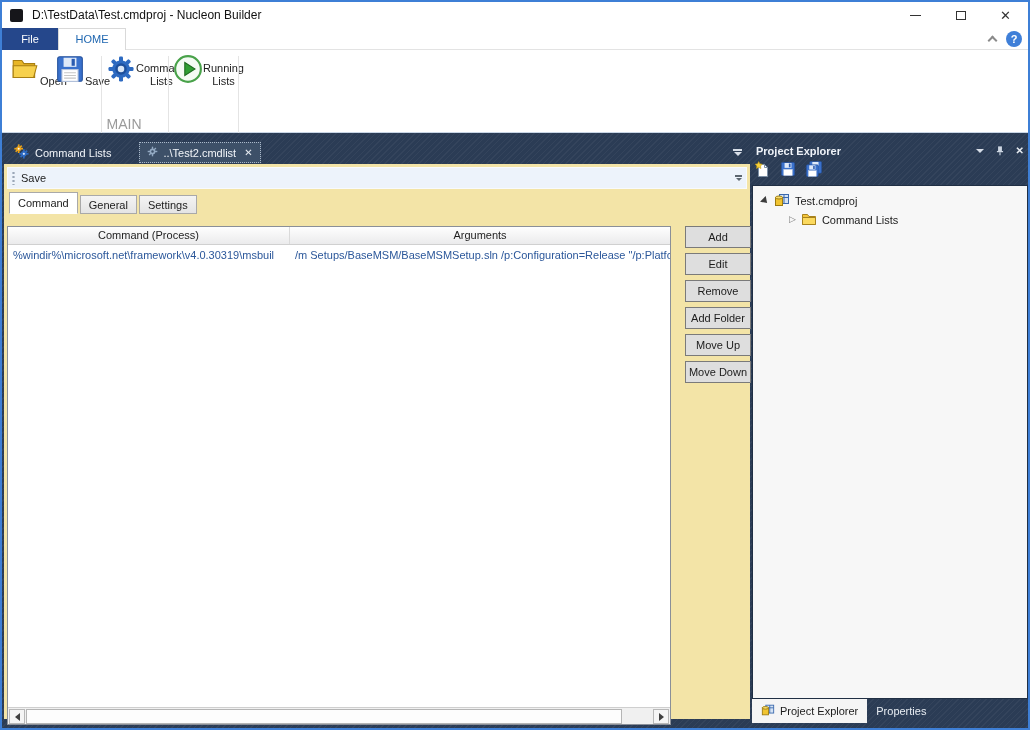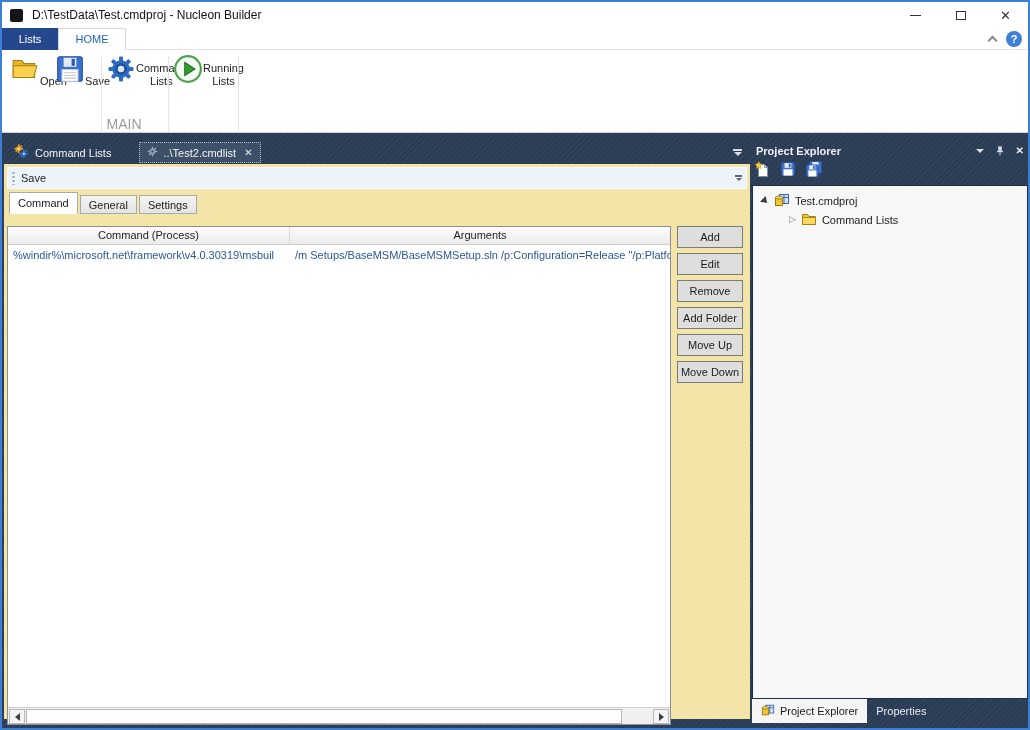--- a/index.html
+++ b/index.html
@@ -69,21 +69,21 @@
   .td1 { width:282px; }
   .td2 { flex:1; }
   
   .hscroll { position:absolute; left:0; right:0; bottom:0; height:17px; background:#f0f0f0; border-top:1px solid #cfcfcf; }
   .hs-btn { position:absolute; top:1px; width:16px; height:15px; background:#f5f5f5; border:1px solid #b8b8b8; display:flex; align-items:center; justify-content:center; }
   .hs-left { left:1px; } .hs-right { right:1px; }
   .arr-left { width:0; height:0; border-top:4px solid transparent; border-bottom:4px solid transparent; border-right:5px solid #404040; }
   .arr-right { width:0; height:0; border-top:4px solid transparent; border-bottom:4px solid transparent; border-left:5px solid #404040; }
   .hs-thumb { position:absolute; top:1px; left:18px; right:48px; height:15px; background:#fdfdfd; border:1px solid #b5b5b5; }
   
-  .btn-col { width:74px; padding-left:6px; }
+  .btn-col { width:74px; padding-left:14px; }
   .act-btn { width:66px; height:22px; margin-bottom:5px; background:#dedede; border:1px solid #7a7a7a; font-size:11px; color:#1c1c1c; text-align:center; line-height:20px; }
   
   .rp { position:absolute; left:750px; top:9px; width:276px; height:584px; display:flex; flex-direction:column; }
   .rp-header { height:17px; display:flex; align-items:center; color:#eef2f8; font-size:11px; font-weight:bold; padding:0 4px; }
   .rp-header .hicons { margin-left:auto; display:flex; align-items:center; gap:11px; }
   .rp-toolbar { height:26px; display:flex; align-items:center; gap:9px; padding:2px 2px 4px 2px; }
   .rp-content { flex:1; background:#f7f7f7; border:1px solid #202f44; padding-top:5px; }
   .tree-row { display:flex; align-items:center; height:19px; font-size:11px; color:#1b1b1b; gap:5px; }
   .exp-open { width:0; height:0; border-left:4px solid transparent; border-right:4px solid transparent; border-top:6px solid #3c3c3c; transform:rotate(-45deg); margin-left:8px; }
   .exp-closed { color:#7a7a7a; font-size:9px; margin-left:36px; line-height:1; }
@@ -110,21 +110,21 @@
       <div class="win-btn">
           <span class="glyph-max"></span>
         </div>
       <div class="win-btn">
           <span class="glyph-close">✕</span>
         </div>
     </div>
   </div>
 
   <div class="ribbon-tabs">
-    <div class="tab-file">Lists</div>
+    <div class="tab-file">File</div>
     <div class="tab-home">HOME</div>
     <div class="ribbon-right">
       <span class="collapse-chevron"></span>
       <span class="help-circle">?</span>
     </div>
   </div>
 
   <div class="ribbon-body">
     <div class="rb-btn" style="left:8px; width:42px;">
       <span class="ic">

